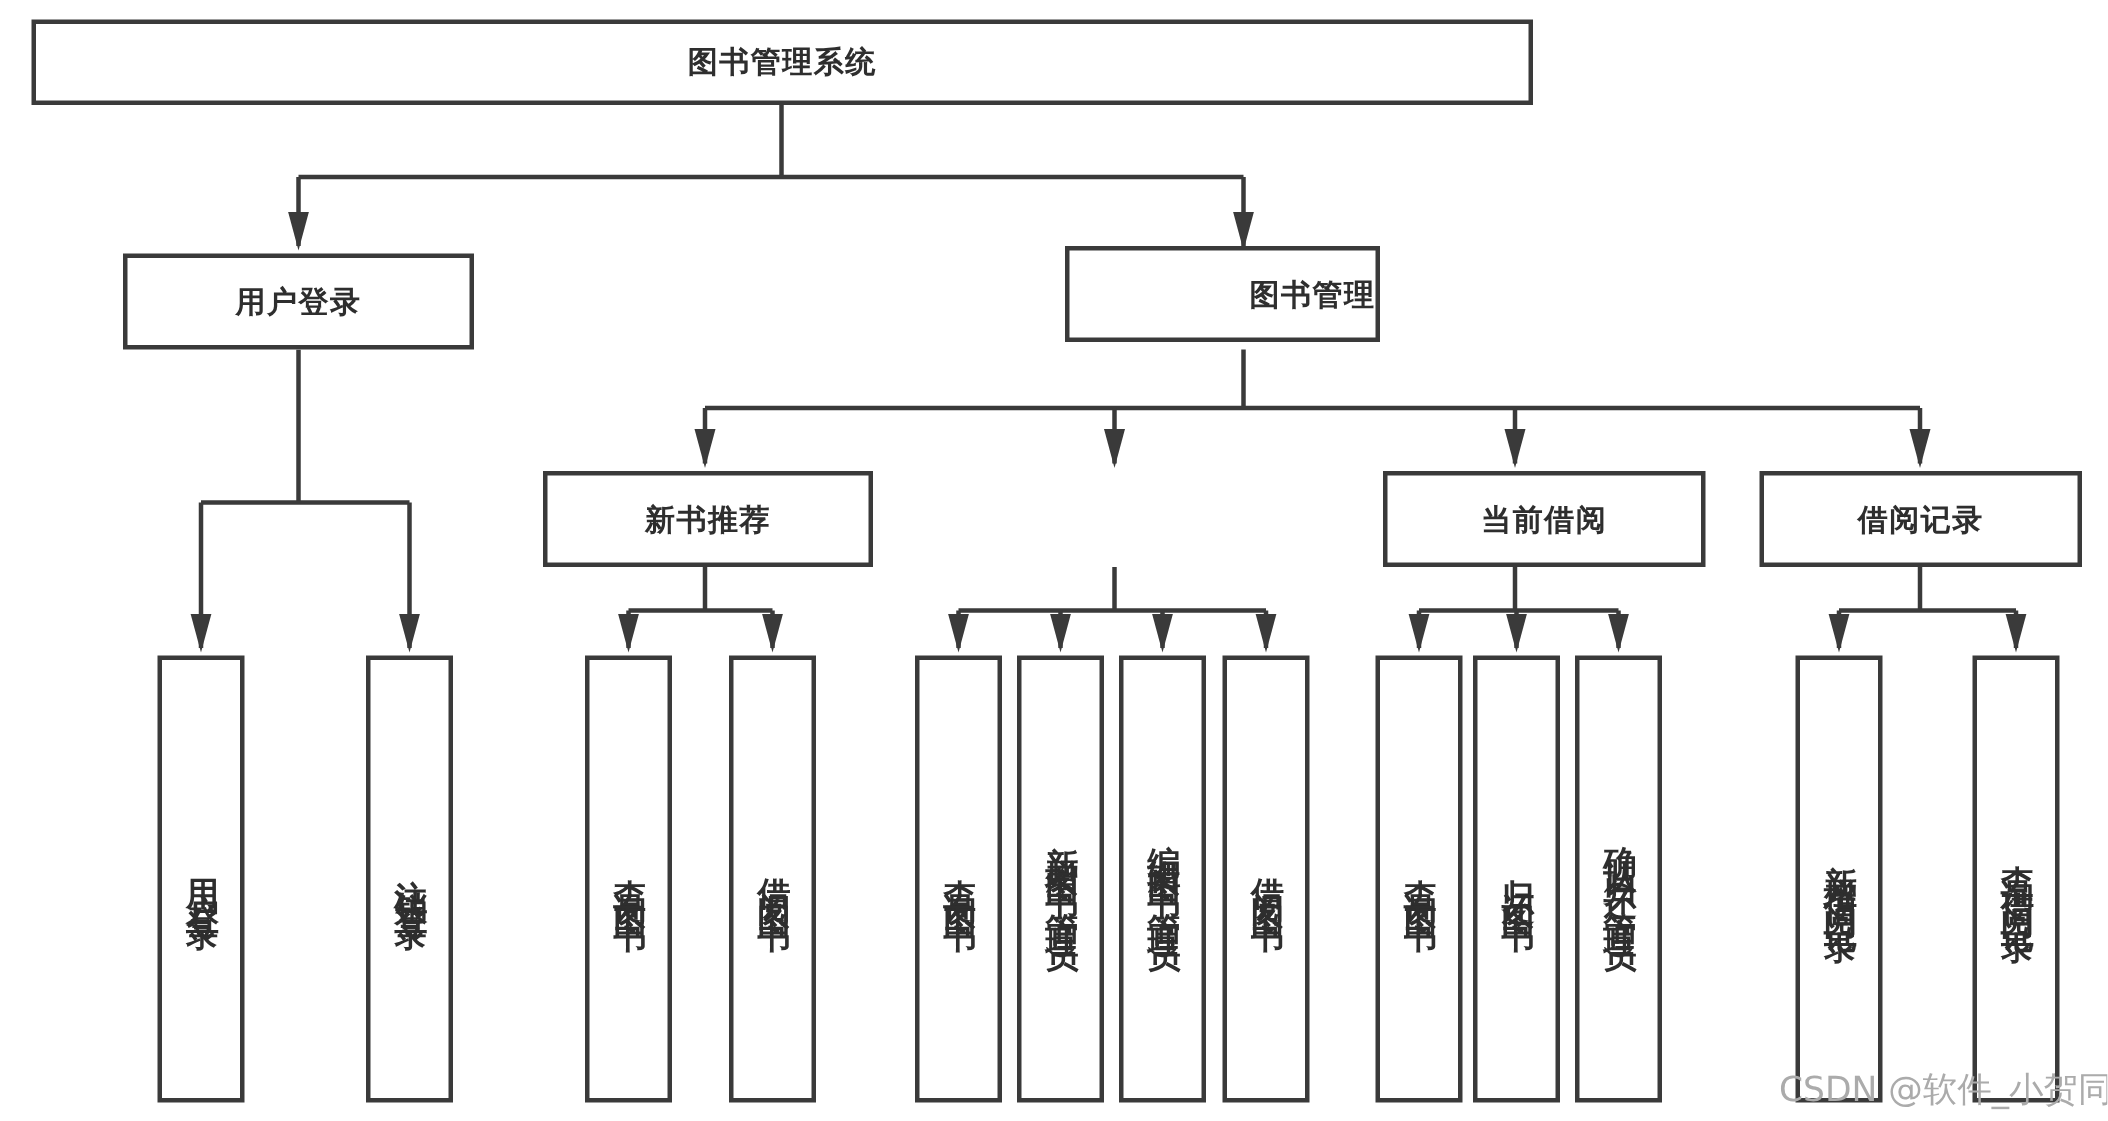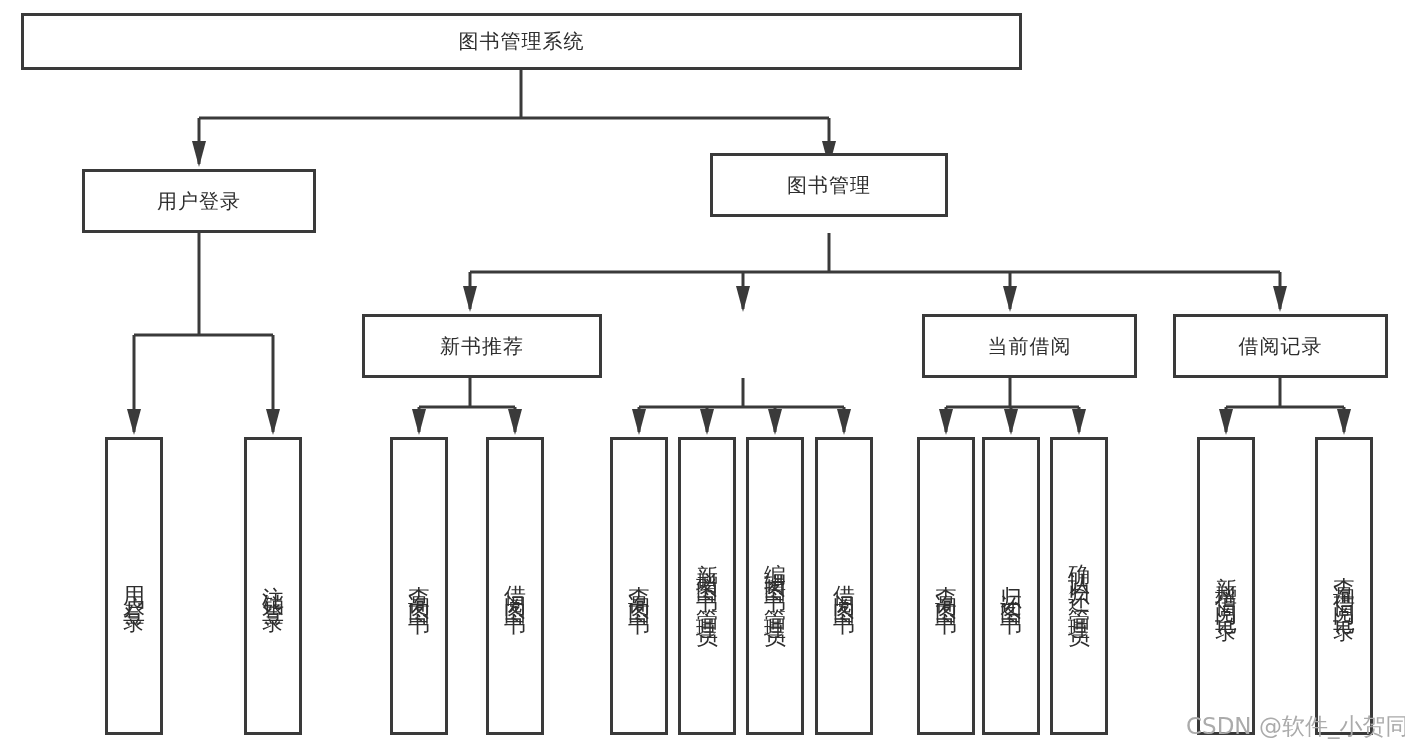--- a/index.html
+++ b/index.html
@@ -18,20 +18,21 @@
   }
   .node{
     position:absolute;
     box-sizing:border-box;
     border:3px solid var(--line-color);
     background:#fff;
     color:var(--text-color);
     display:flex;
     align-items:center;
     justify-content:center;
+    font-weight:bold;
   }
   .h-node{font-size:20px;letter-spacing:1px;white-space:nowrap;}
   .v-node span{
     writing-mode:vertical-rl;
     text-orientation:mixed;
     font-size:22px;
     letter-spacing:9px;
     line-height:1;
   }
   .connector-overlay{position:absolute;left:0;top:0;width:1405px;height:747px;pointer-events:none;}
@@ -117,25 +118,25 @@
     </g>
   </svg>
 
   <div class="node h-node" style="left:21px;top:13px;width:1001px;height:57px;">
     <span>图书管理系统</span>
   </div>
 
   <div class="node h-node" style="left:82px;top:169px;width:234px;height:64px;">
     <span>用户登录</span>
   </div>
-  <div class="node h-node" style="left:710px;top:153px;width:238px;height:64px;">
+  <div class="node h-node" style="left:710px;top:164px;width:210px;height:64px;justify-content:flex-end;">
     <span>图书管理</span>
   </div>
 
-  <div class="node h-node" style="left:362px;top:314px;width:240px;height:64px;">
+  <div class="node h-node" style="left:362px;top:314px;width:220px;height:64px;">
     <span>新书推荐</span>
   </div>
   <div class="node h-node" style="left:902px;top:314px;width:215px;height:64px;margin-left:20px;">
     <span>当前借阅</span>
   </div>
   <div class="node h-node" style="left:1173px;top:314px;width:215px;height:64px;">
     <span>借阅记录</span>
   </div>
 
   <div class="node v-node" style="left:105px;top:437px;width:58px;height:298px;">

